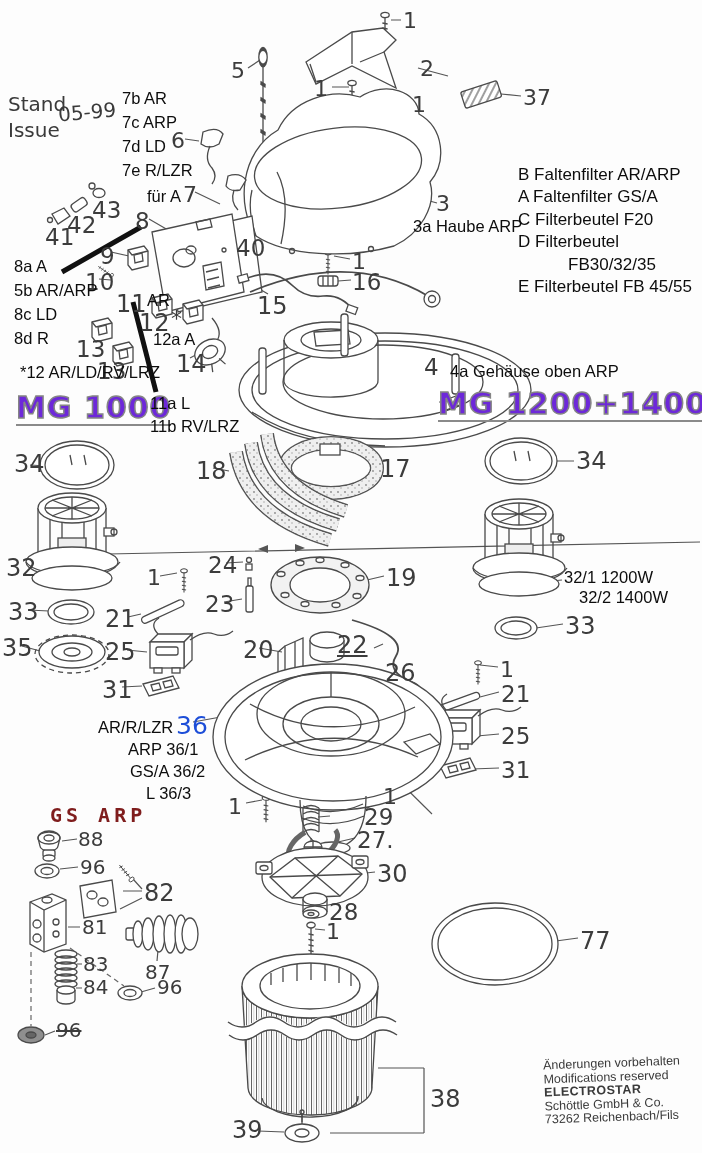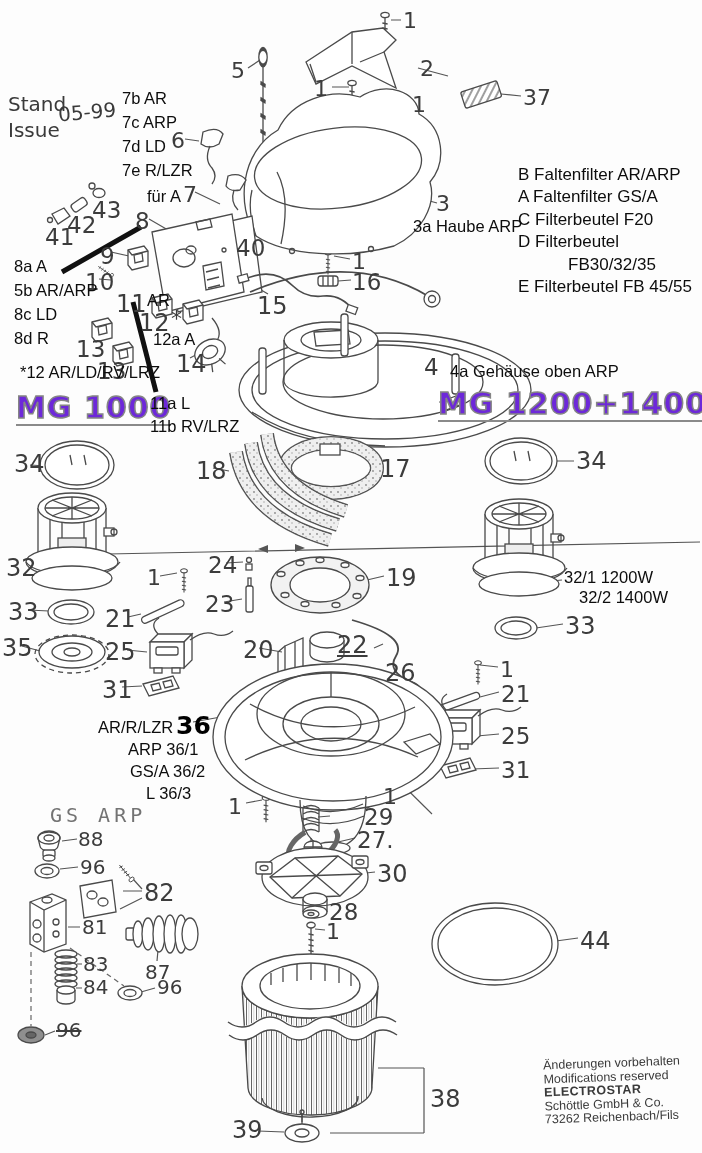--- a/index.html
+++ b/index.html
@@ -1,32 +1,32 @@
 <!DOCTYPE html>
 <html><head>
 <meta charset="utf-8">
 <style>
   html,body{margin:0;padding:0;background:#e9e9e9;}
   #page{position:relative;width:702px;height:1153px;background:#fdfdfd;overflow:hidden;
         font-family:"Liberation Sans",sans-serif;}
   #art{position:absolute;left:0;top:0;}
   .co{position:absolute;font-family:"DejaVu Sans",sans-serif;color:#3c3c3c;
       line-height:1;white-space:nowrap;}
-  .gray{color:#000000;font-weight:bold;}
+  .gray{color:#1d4ed8;font-weight:normal;}
   .strike{text-decoration:line-through;}
   .note{position:absolute;font-family:"Liberation Sans",sans-serif;font-size:16.5px;
         color:#0d0d0d;line-height:1;white-space:nowrap;}
   .typ{position:absolute;left:8px;top:38px;font-family:"DejaVu Sans",sans-serif;
        font-size:27px;color:#353535;letter-spacing:2px;white-space:nowrap;}
   .stand{position:absolute;font-family:"DejaVu Sans",sans-serif;font-size:20px;color:#3a3a3a;}
   .hdr{position:absolute;font-family:"DejaVu Sans",sans-serif;font-weight:bold;font-size:30px;
        letter-spacing:1px;color:#6d28d9;-webkit-text-stroke:1.5px #858585;
        border-bottom:2px solid #8a8a8a;line-height:1.05;white-space:nowrap;}
   .gsarp{position:absolute;left:50px;top:803px;font-family:"DejaVu Sans Mono",monospace;
-         font-size:20px;font-weight:normal;color:#737373;letter-spacing:4px;}
+         font-size:20px;font-weight:bold;color:#7f1d1d;letter-spacing:4px;}
   #legend{position:absolute;left:518px;top:164px;font-size:17px;color:#0d0d0d;line-height:22.4px;}
   #legend .fb-indent{padding-left:50px;}
   #footer{position:absolute;left:544px;top:1057px;font-size:12.5px;color:#3a3a3a;
           line-height:13.6px;transform:rotate(-2deg);white-space:nowrap;}
   #footer .bold{font-weight:bold;letter-spacing:.4px;}
 </style>
 </head>
 <body>
 
 <div id="page">
@@ -478,21 +478,21 @@
     <span class="co" style="left: 501px; top: 725px; font-size: 23px;">25</span>
     <span class="co" style="left: 501px; top: 759px; font-size: 23px;">31</span>
     <span class="co gray" style="left: 176px; top: 713px; font-size: 25px;">36</span>
     <span class="co" style="left: 228px; top: 796px; font-size: 22px;">1</span>
     <span class="co" style="left: 383px; top: 786px; font-size: 22px;">1</span>
     <span class="co" style="left: 332px; top: 806px; font-size: 23px; margin-left: 32px;">29</span>
     <span class="co" style="left: 357px; top: 829px; font-size: 23px;">27.</span>
     <span class="co" style="left: 377px; top: 862px; font-size: 24px;">30</span>
     <span class="co" style="left: 329px; top: 901px; font-size: 23px;">28</span>
     <span class="co" style="left: 326px; top: 921px; font-size: 22px;">1</span>
-    <span class="co" style="left: 580px; top: 929px; font-size: 24px;">44</span>
+    <span class="co" style="left: 580px; top: 929px; font-size: 24px;">77</span>
     <span class="co" style="left: 430px; top: 1087px; font-size: 24px;">38</span>
     <span class="co" style="left: 232px; top: 1118px; font-size: 24px;">39</span>
     <span class="co" style="left: 78px; top: 829px; font-size: 20px;">88</span>
     <span class="co" style="left: 80px; top: 857px; font-size: 20px;">96</span>
     <span class="co" style="left: 144px; top: 881px; font-size: 24px;">82</span>
     <span class="co" style="left: 82px; top: 917px; font-size: 20px;">81</span>
     <span class="co" style="left: 83px; top: 954px; font-size: 20px;">83</span>
     <span class="co" style="left: 83px; top: 977px; font-size: 20px;">84</span>
     <span class="co" style="left: 145px; top: 962px; font-size: 20px;">87</span>
     <span class="co" style="left: 157px; top: 977px; font-size: 20px;">96</span>

